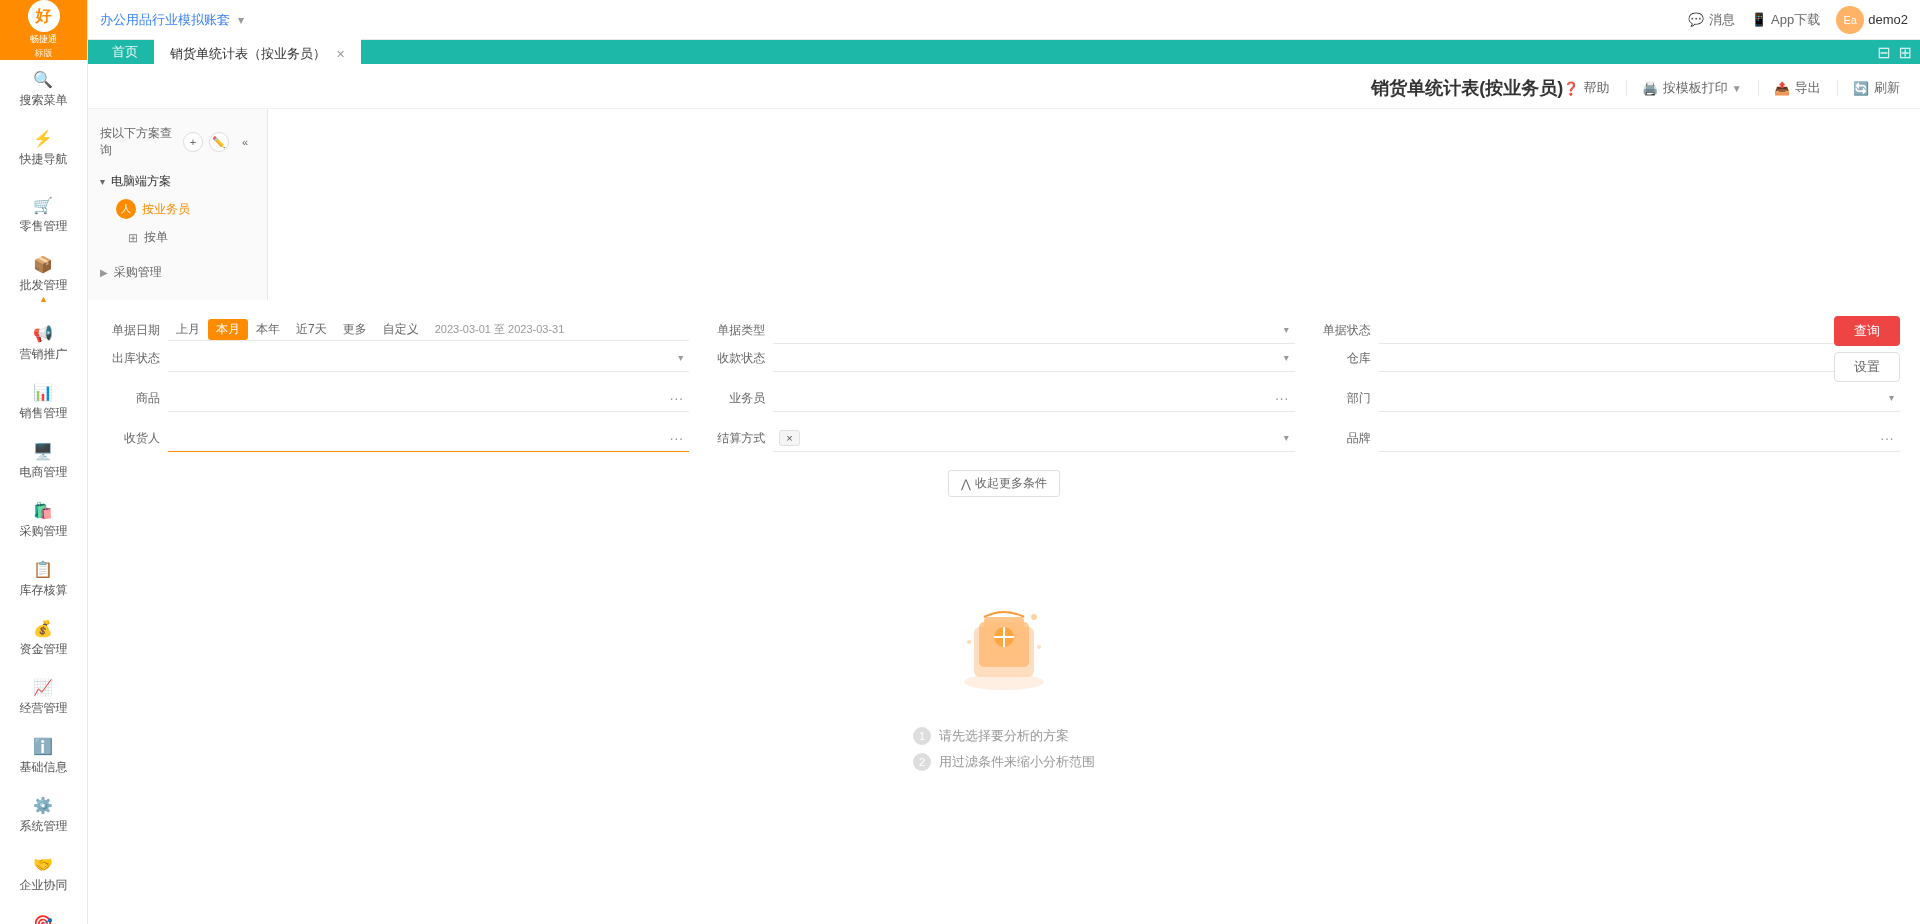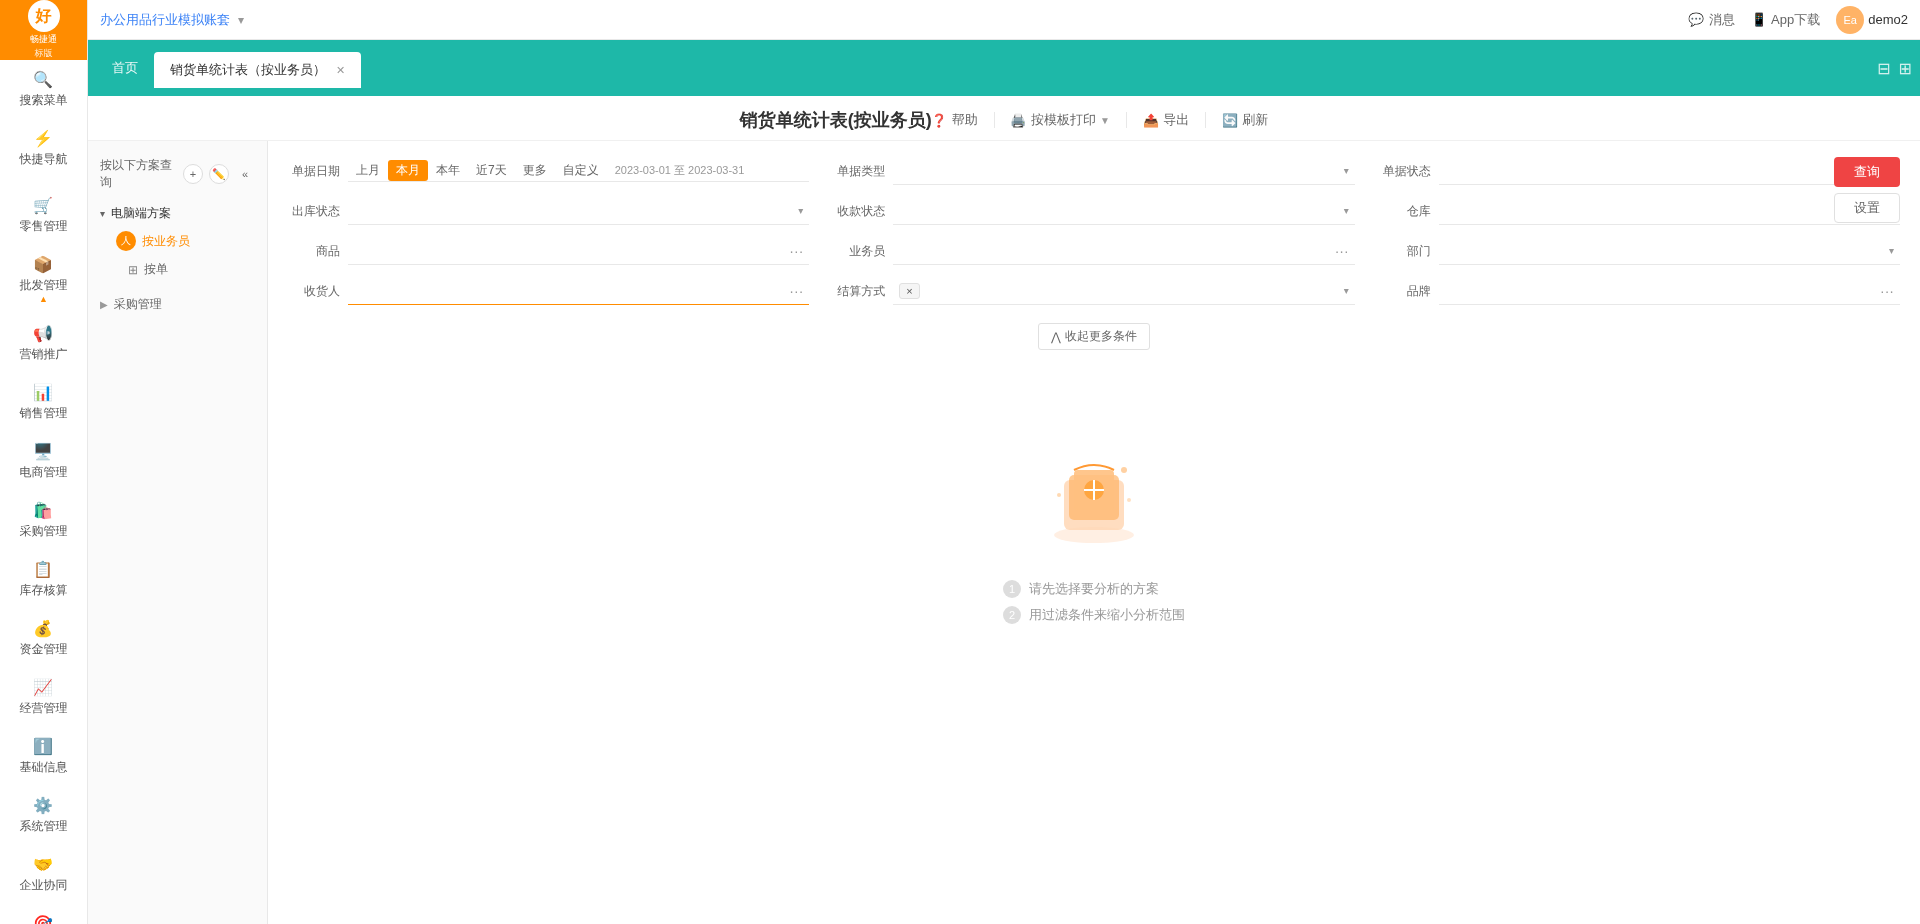--- a/index.html
+++ b/index.html
@@ -22,44 +22,44 @@
     .top-nav { height: 40px; background: #fff; border-bottom: 1px solid #e8e8e8; display: flex; align-items: center; padding: 0 12px; justify-content: space-between; }
     .top-nav-left { display: flex; align-items: center; gap: 8px; }
     .top-nav-title { font-size: 13px; color: #3b82f6; }
     .top-nav-arrow { color: #999; font-size: 12px; }
     .top-nav-right { display: flex; align-items: center; gap: 16px; }
     .top-nav-action { display: flex; align-items: center; gap: 4px; color: #666; font-size: 13px; cursor: pointer; }
     .user-avatar { width: 28px; height: 28px; border-radius: 50%; background: #ffb366; display: flex; align-items: center; justify-content: center; color: #fff; font-size: 11px; overflow: hidden; }
     .user-name { color: #333; font-size: 13px; }
 
     
-    .tab-bar { height: 56px; background: #1eb8a8; display: flex; align-items: center; padding: 0 8px; gap: 0; }
+    .tab-bar { height: 24px; background: #1eb8a8; display: flex; align-items: center; padding: 0 8px; gap: 0; }
     .tab-item { height: 40px; padding: 0 16px; display: flex; align-items: center; gap: 6px; cursor: pointer; color: #fff; font-size: 13px; opacity: 0.8; }
     .tab-item.active { background: #fff; color: #333; opacity: 1; border-radius: 4px 4px 0 0; height: 36px; margin-top: 4px; }
     .tab-item .tab-close { color: #999; font-size: 11px; cursor: pointer; margin-left: 4px; }
     .tab-item.active .tab-close { color: #999; }
     .tab-home { color: #fff; opacity: 0.9; }
     .tab-bar-right { margin-left: auto; display: flex; align-items: center; gap: 8px; }
     .tab-bar-btn { color: #fff; opacity: 0.8; cursor: pointer; font-size: 16px; }
 
     
     .page-content { flex: 1; overflow: auto; background: #f5f5f5; padding: 0; }
     .page-inner { background: #fff; margin: 0; min-height: 100%; }
 
     
-    .page-header { padding: 12px 20px 8px; display: flex; align-items: center; justify-content: center; border-bottom: 1px solid #f0f0f0; }
+    .page-header { padding: 12px 20px 8px; display: flex; align-items: center; justify-content: flex-end; border-bottom: 1px solid #f0f0f0; }
     .page-title { font-size: 18px; font-weight: bold; color: #333; }
     .page-header-actions { display: flex; align-items: center; gap: 16px; }
     .header-action-btn { display: flex; align-items: center; gap: 4px; color: #666; font-size: 13px; cursor: pointer; }
     .header-action-divider { width: 1px; height: 16px; background: #e8e8e8; }
     .print-btn { display: flex; align-items: center; gap: 4px; color: #666; font-size: 13px; cursor: pointer; }
     .print-dropdown { font-size: 10px; color: #999; }
 
     
-    .content-body { display: flex; height: calc(924px - 40px - 40px - 52px); }
+    .content-body { display: flex; height: calc(924px - 40px - 40px - 52px); flex-direction: column; }
 
     
     .left-panel { width: 180px; border-right: 1px solid #e8e8e8; padding: 10px 0; background: #fafafa; flex-shrink: 0; }
     .left-panel-header { padding: 6px 12px; display: flex; align-items: center; justify-content: space-between; }
     .left-panel-title { font-size: 12px; color: #666; }
     .left-panel-actions { display: flex; align-items: center; gap: 6px; }
     .lp-action-btn { width: 20px; height: 20px; border-radius: 50%; border: 1px solid #ddd; display: flex; align-items: center; justify-content: center; cursor: pointer; font-size: 11px; color: #666; background: #fff; }
     .lp-collapse { width: 20px; height: 20px; display: flex; align-items: center; justify-content: center; cursor: pointer; font-size: 11px; color: #666; }
     .scheme-section { padding: 4px 0; }
     .scheme-group { padding: 4px 12px; display: flex; align-items: center; gap: 6px; cursor: pointer; }
@@ -289,21 +289,21 @@
               <span class="scheme-mobile-arrow">▶</span>
               <span>采购管理</span>
             </div>
           </div>
         </div>
 
         <div class="right-panel">
 
           <div style="position:relative">
 
-            <div class="filter-grid" style="margin-bottom:12px;">
+            <div class="filter-grid" style="">
 
               <div class="filter-cell">
                 <span class="filter-cell-label">单据日期</span>
                 <div style="flex:1; display:flex; flex-direction:column; border-bottom:1px solid #e8e8e8;">
                   <div class="date-filter">
                     <button class="date-btn">上月</button>
                     <button class="date-btn active">本月</button>
                     <button class="date-btn">本年</button>
                     <button class="date-btn">近7天</button>
                     <button class="date-btn">更多</button>

